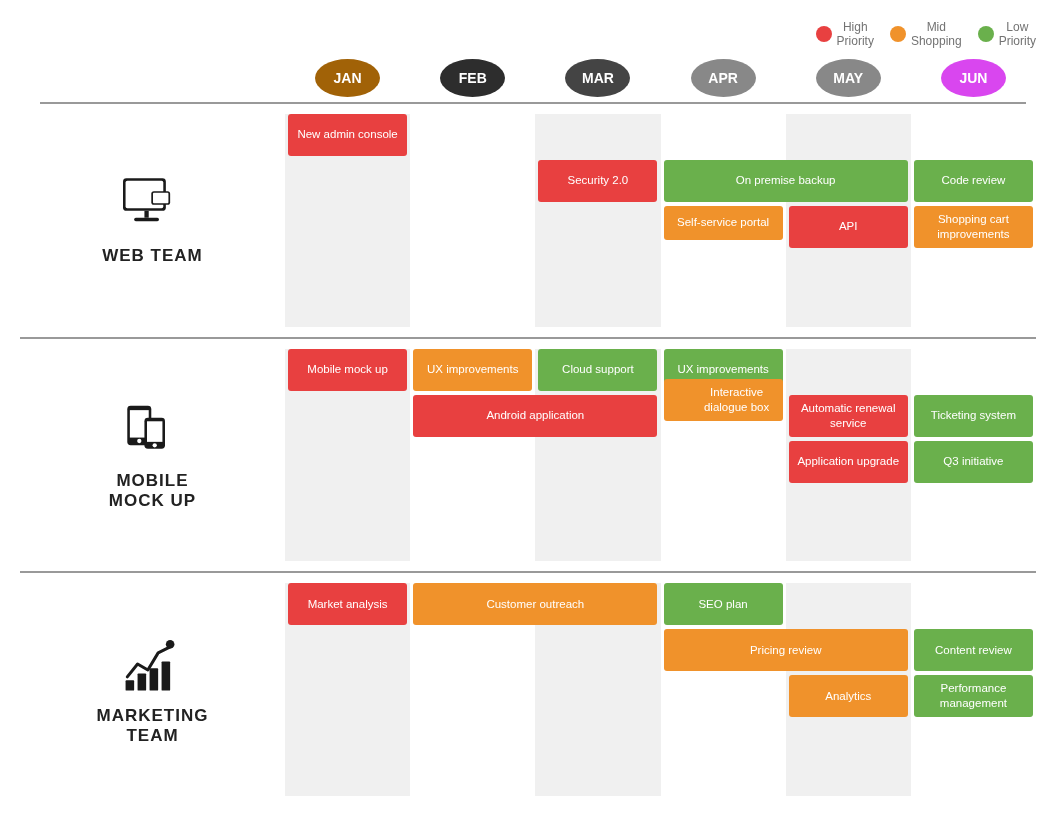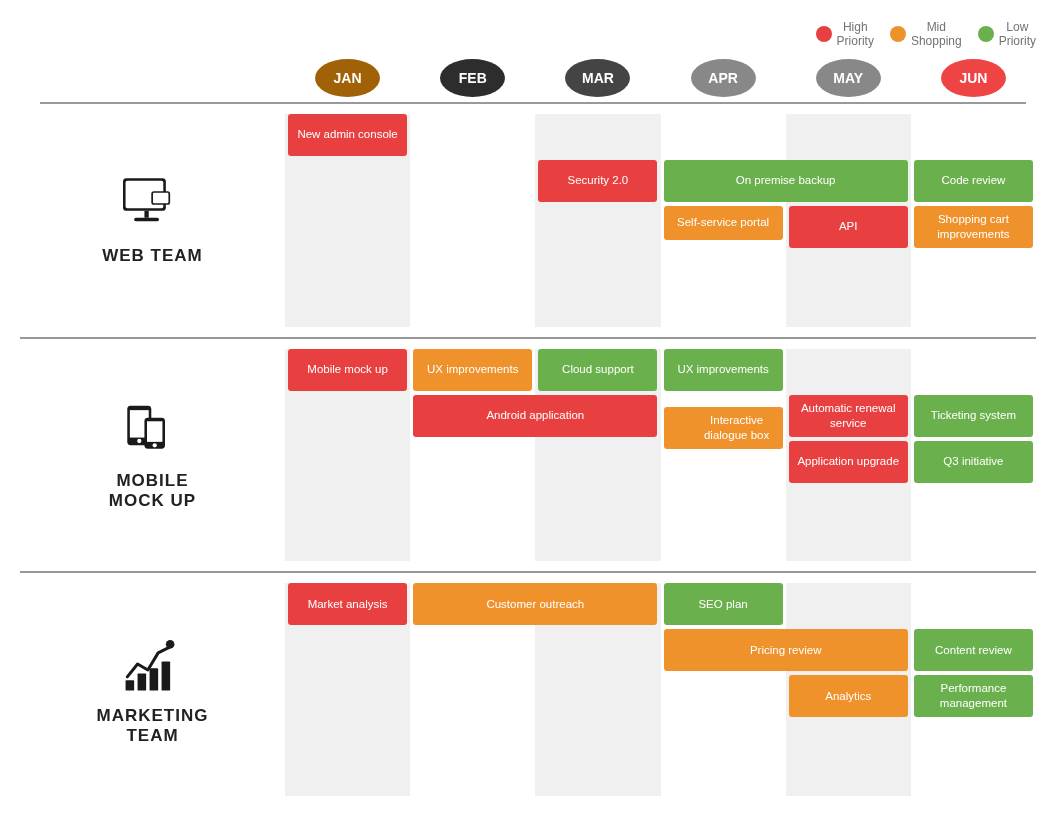--- a/index.html
+++ b/index.html
@@ -221,21 +221,21 @@
         <div class="month-col">
           <div class="month-bubble" style="background:#444">MAR</div>
         </div>
         <div class="month-col">
           <div class="month-bubble" style="background:#888">APR</div>
         </div>
         <div class="month-col">
           <div class="month-bubble" style="background:#888">MAY</div>
         </div>
         <div class="month-col">
-          <div class="month-bubble" style="background:#ef4444">JUN</div>
+          <div class="month-bubble" style="background:#d946ef">JUN</div>
         </div>
       </div>
 
     <div class="h-divider" id="main-divider"></div>
 
     <div class="teams-area" id="teams-area">
         <div class="team-section">
           <div class="team-label">
     <div class="team-icon"><svg class="team-svg" viewBox="0 0 80 70">
       <rect x="5" y="5" width="50" height="38" rx="4" fill="#1a1a1a"></rect>
@@ -291,21 +291,21 @@
             <div class="tasks-overlay">
               <div class="task-bar high" style="left: calc(0% + 3px); width: calc(16.6667% - 6px); top: 10px; height: 42px;">Mobile
 mock up</div>
               <div class="task-bar mid" style="left: calc(16.6667% + 3px); width: calc(16.6667% - 6px); top: 10px; height: 42px;">UX
 improvements</div>
               <div class="task-bar low" style="left: calc(33.3333% + 3px); width: calc(16.6667% - 6px); top: 10px; height: 42px;">Cloud
 support</div>
               <div class="task-bar low" style="left: calc(50% + 3px); width: calc(16.6667% - 6px); top: 10px; height: 42px;">UX
 improvements</div>
               <div class="task-bar high" style="left: calc(16.6667% + 3px); width: calc(33.3333% - 6px); top: 56px; height: 42px;">Android application</div>
-              <div class="task-bar mid" style="left: calc(50% + 3px); width: calc(16.6667% - 6px); top: 68px; height: 42px; padding-left: 31px;">Interactive
+              <div class="task-bar mid" style="left: calc(50% + 3px); width: calc(16.6667% - 6px); top: 40px; height: 42px; padding-left: 31px;">Interactive
 dialogue box</div>
               <div class="task-bar high" style="left: calc(66.6667% + 3px); width: calc(16.6667% - 6px); top: 56px; height: 42px;">Automatic
 renewal service</div>
               <div class="task-bar low" style="left: calc(83.3333% + 3px); width: calc(16.6667% - 6px); top: 56px; height: 42px;">Ticketing
 system</div>
               <div class="task-bar high" style="left: calc(66.6667% + 3px); width: calc(16.6667% - 6px); top: 102px; height: 42px;">Application
 upgrade</div>
               <div class="task-bar low" style="left: calc(83.3333% + 3px); width: calc(16.6667% - 6px); top: 102px; height: 42px;">Q3
 initiative</div>
             </div>

